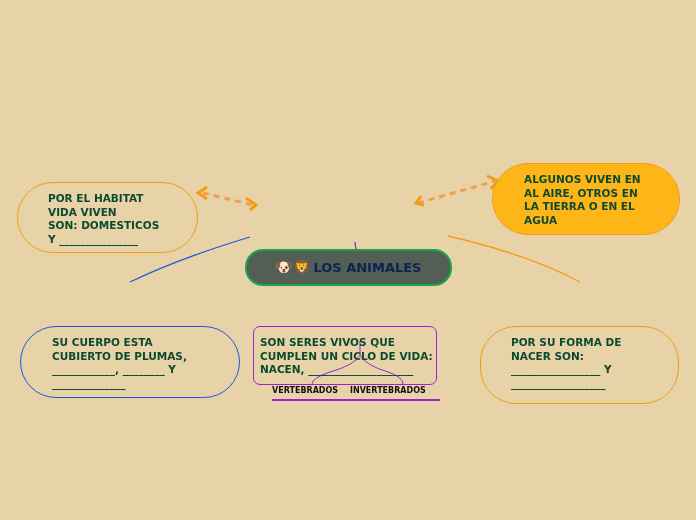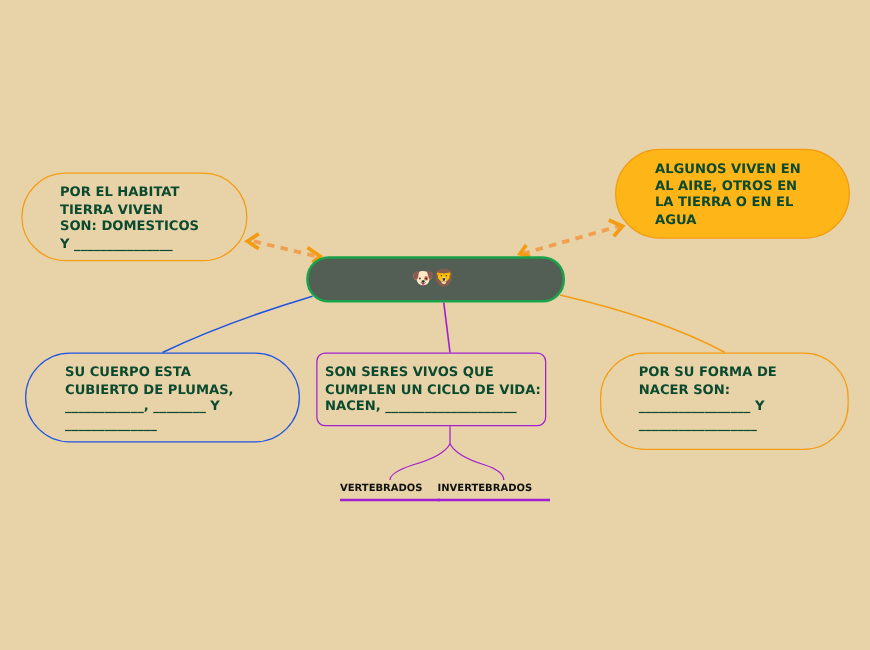--- a/index.html
+++ b/index.html
@@ -1,20 +1,20 @@
 <!DOCTYPE html>
 <html><head>
 <meta charset="utf-8">
 <style>
   html, body { margin:0; padding:0; }
   body { width:696px; height:520px; background:#e8d3a9; position:relative; overflow:hidden;
          font-family:"DejaVu Sans", sans-serif; }
   svg.links { position:absolute; left:0; top:0; width:696px; height:520px; }
   .node { position:absolute; box-sizing:border-box; color:#0b4a2e; font-weight:bold;
-          font-size:10.5px; line-height:13.5px; }
+          font-size:10.5px; line-height:13.5px;margin-top:44px; }
   .node .txt { white-space:pre; }
   #n-habitat { left:17px; top:138px; width:181px; height:71px; border:1.5px solid #f39c12;
                border-radius:36px; padding:9px 0 0 30px; }
   #n-aire { left:492px; top:119px; width:188px; height:72px; border:1.5px solid #f39c12;
             background:#fdb517; border-radius:36px; padding:9px 0 0 31px; }
   #n-plumas { left:20px; top:282px; width:220px; height:72px; border:1.5px solid #1f55e0;
               border-radius:36px; padding:9px 0 0 31px; }
   #n-ciclo { left:253px; top:282px; width:184px; height:59px; border:1.5px solid #a020d0;
              border-radius:7px; padding:9px 0 0 6px; }
   #n-nacer { left:480px; top:282px; width:199px; height:78px; border:1.5px solid #f39c12;
@@ -41,34 +41,35 @@
   <path d="M250,237 Q180,258 130,282" fill="none" stroke="#1f55e0" stroke-width="1.3"></path>
   <path d="M355,242 L360,282" fill="none" stroke="#a020d0" stroke-width="1.3"></path>
   <path d="M448,236 Q530,255 580,282" fill="none" stroke="#f39c12" stroke-width="1.3"></path>
 
   <path d="M360,341 L360,355 Q355,365 330,372 Q312,378 312,384" fill="none" stroke="#a020d0" stroke-width="1"></path>
   <path d="M360,355 Q365,365 388,372 Q403,377 403,384" fill="none" stroke="#a020d0" stroke-width="1"></path>
 </svg>
 
 <div class="node" id="n-habitat">
   <div class="txt">POR EL HABITAT
-TIERRA VIVEN
+VIDA VIVEN
 SON: DOMESTICOS
 Y _______________</div>
 </div>
 
 <div class="node" id="n-aire">
   <div class="txt">ALGUNOS VIVEN EN
 AL AIRE, OTROS EN
 LA TIERRA O EN EL
 AGUA</div>
 </div>
 
 <div class="node" id="n-root">
   <span class="emo">🐶🦁</span>
+  <span>LOS ANIMALES</span>
 </div>
 
 <div class="node" id="n-plumas">
   <div class="txt">SU CUERPO ESTA
 CUBIERTO DE PLUMAS,
 ____________, ________ Y
 ______________</div>
 </div>
 
 <div class="node" id="n-ciclo">

